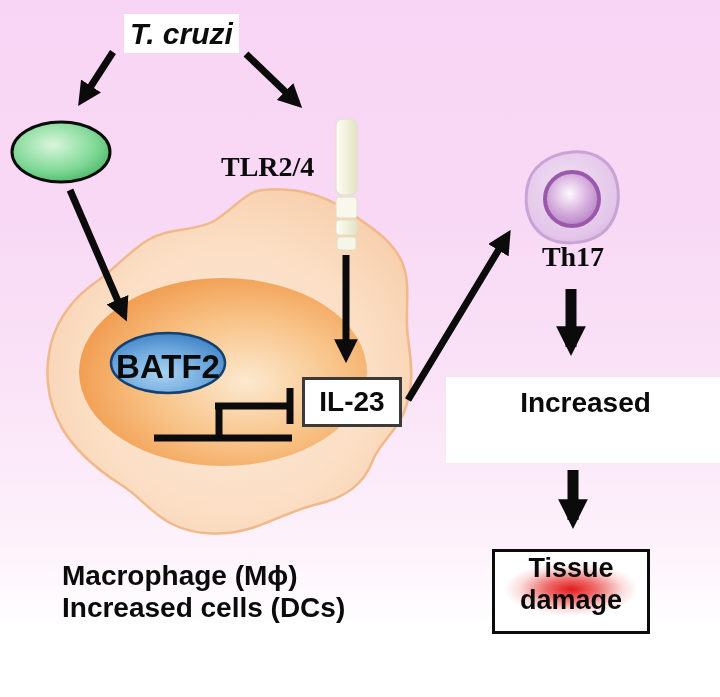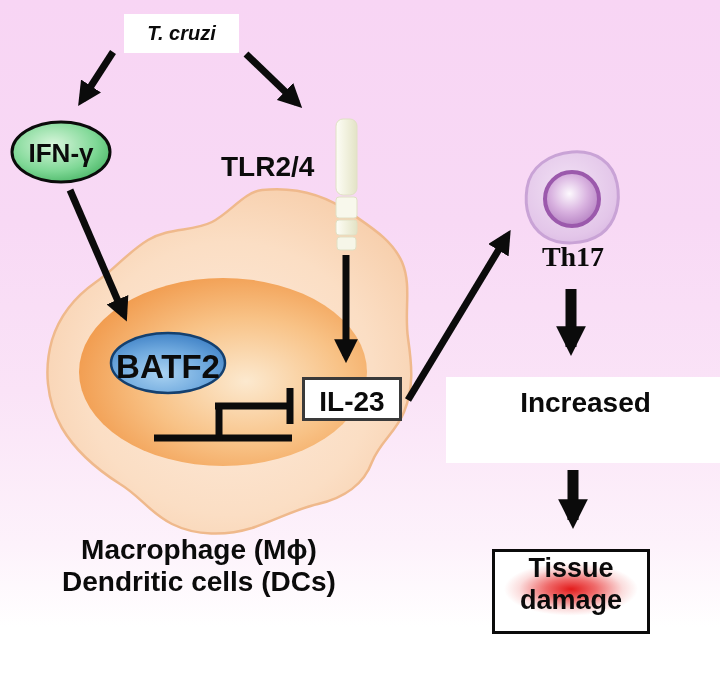--- a/index.html
+++ b/index.html
@@ -5,43 +5,43 @@
   * { margin: 0; padding: 0; box-sizing: border-box; }
   body { width: 720px; height: 697px; font-family: "Liberation Sans", sans-serif; }
   .canvas {
     position: relative; width: 720px; height: 697px; overflow: hidden;
     background: linear-gradient(180deg, #f8d5f4 0%, #f8d9f5 32%, #fae3f7 56%, #fdf2fb 78%, #ffffff 90%, #ffffff 100%);
   }
   svg.layer { position: absolute; left: 0; top: 0; }
   .lbl { position: absolute; font-weight: bold; color: #0b0b0b; text-align: center; white-space: nowrap; }
   .pathogen-box {
     left: 124px; top: 14px; width: 115px; height: 39px;
-    background: #ffffff; font-style: italic; font-size: 20px; line-height: 39px;
+    background: #ffffff; font-style: italic; font-size: 30px; line-height: 39px;
   }
-  .receptor-lbl { left: 221px; top: 151px; font-size: 28px; text-align: center; }
+  .receptor-lbl { left: 221px; top: 151px; font-size: 28px; text-align: center; font-family: Liberation Serif, serif; }
   .ifn-lbl { left: 12px; top: 138px; width: 98px; font-size: 26px; }
   .tf-lbl { left: 111px; top: 348px; width: 114px; font-size: 33px; }
   .il23-box {
-    left: 302px; top: 377px; width: 100px; height: 44px;
+    left: 302px; top: 377px; width: 100px; height: 50px;
     background: #ffffff; border: 3px solid #3a3a3a;
     font-size: 28px; line-height: 44px;
   }
   .th17-lbl { left: 532px; top: 241px; width: 82px; font-size: 28px; font-family: Liberation Serif, serif; }
   .outcome-box {
     left: 446px; top: 377px; width: 279px; height: 86px;
     background: #ffffff; font-size: 28px; line-height: 33px;
     padding-top: 9px;
   }
   .damage-box {
     left: 492px; top: 549px; width: 158px; height: 85px;
     border: 3px solid #0b0b0b;
     background: radial-gradient(55% 42% at 50% 47%, #e31b1b 0%, #ef6b6b 30%, #fbdddd 62%, #ffffff 80%);
     font-size: 27px; line-height: 32px; padding-top: 0;
   }
-  .celltypes-lbl { left: 62px; top: 534px; font-size: 28px; line-height: 32px; text-align: center; }
+  .celltypes-lbl { left: 62px; top: 560px; font-size: 28px; line-height: 32px; text-align: left; }
 </style>
 </head>
 <body>
 
 <div class="canvas">
 
   <svg class="layer" width="720" height="697" viewBox="0 0 720 697">
     <defs>
       <radialGradient id="gCell" cx="50%" cy="55%" r="72%">
         <stop offset="0%" stop-color="#fdeadb"></stop>
@@ -145,35 +145,34 @@
     <g stroke="#0b0b0b" stroke-width="11" fill="none">
       <line x1="571" y1="289" x2="571" y2="347" marker-end="url(#headThick)"></line>
       <line x1="573" y1="470" x2="573" y2="520" marker-end="url(#headThick)"></line>
     </g>
   </svg>
 
   <div class="lbl pathogen-box">T. cruzi</div>
 
   <div class="lbl receptor-lbl">TLR2/4</div>
 
-  <div class="lbl ifn-lbl">IFN-γ</div>
 
   <div class="lbl tf-lbl">BATF2</div>
 
   <div class="lbl il23-box">IL-23</div>
 
   <div class="lbl th17-lbl">Th17</div>
 
   <div class="lbl outcome-box">
     <div>Increased</div>
   </div>
 
   <div class="lbl damage-box">
     <div>Tissue</div>
     <div>damage</div>
   </div>
 
   <div class="lbl celltypes-lbl">
     <div>Macrophage (Mϕ)</div>
-    <div>Dendritic cells (DCs)</div>
+    <div>Increased cells (DCs)</div>
   </div>
 
 </div>
 
 </body></html>

